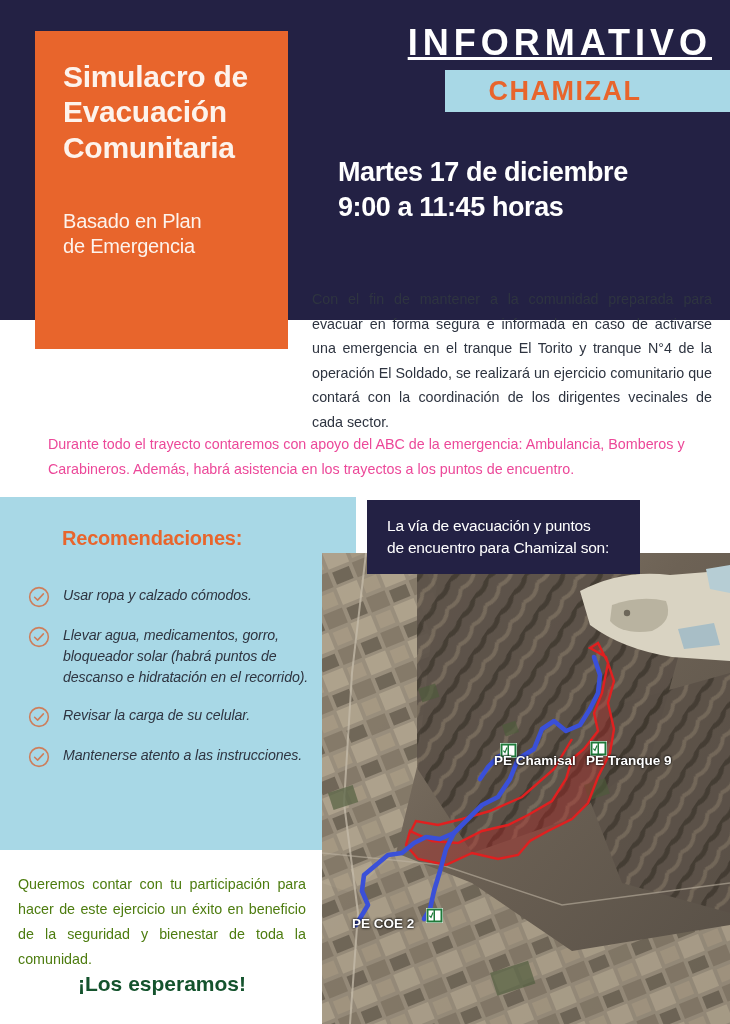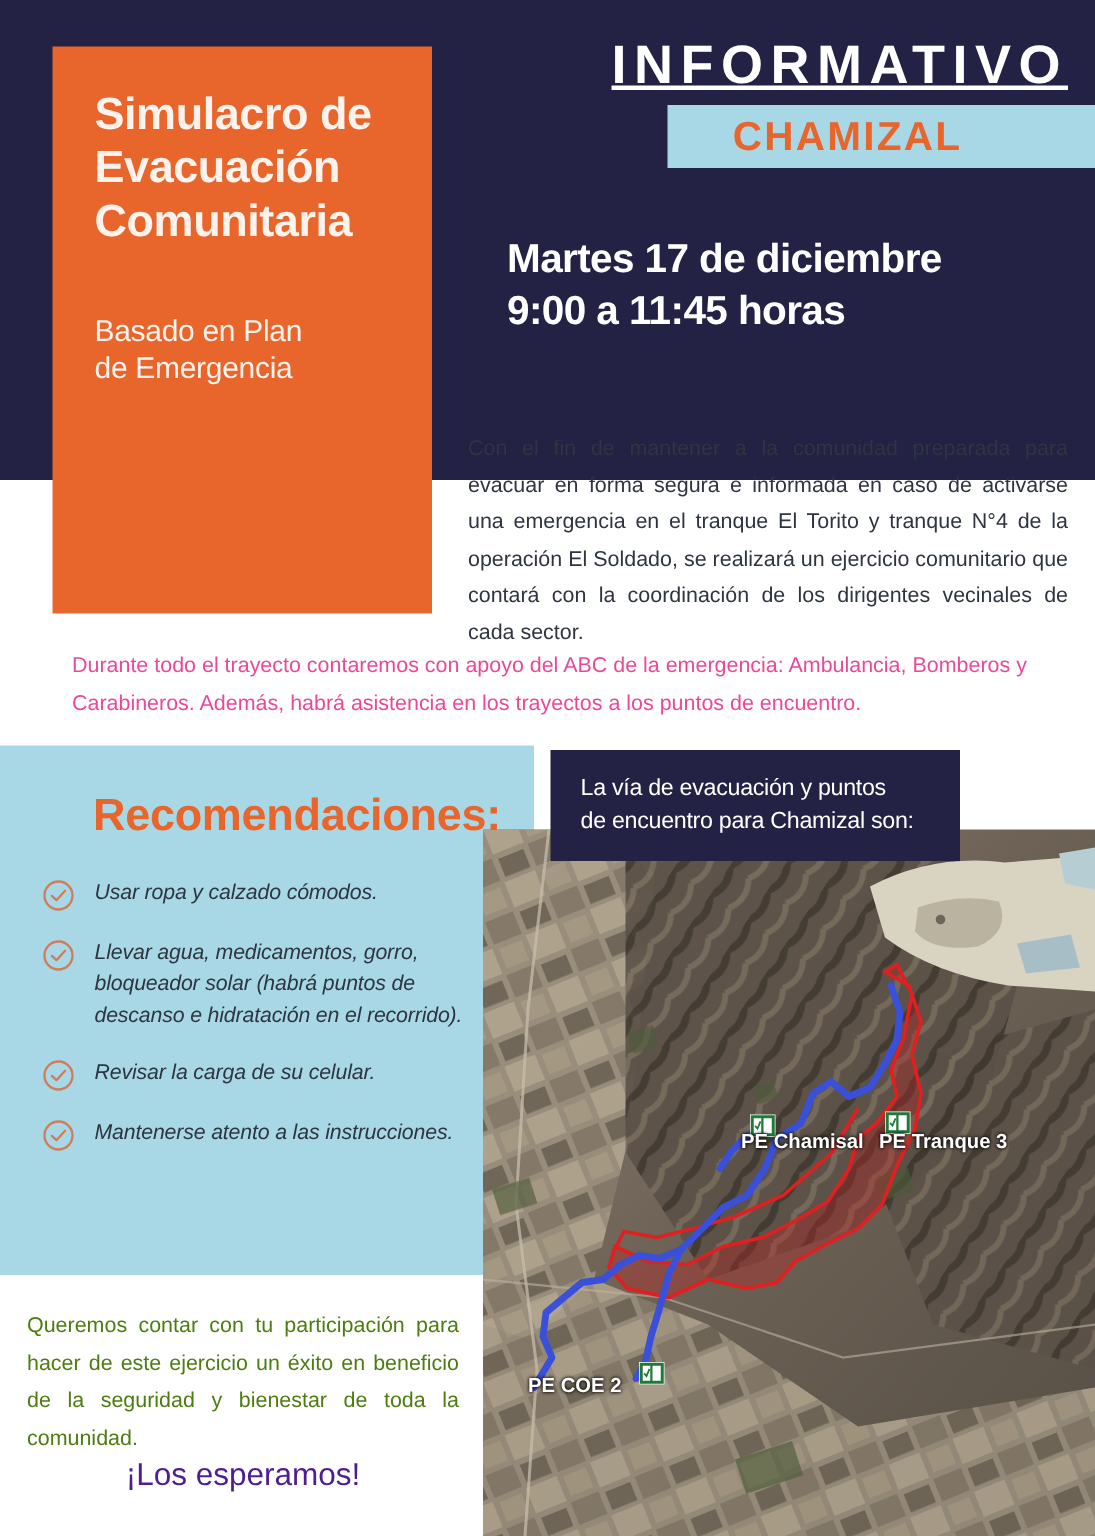--- a/index.html
+++ b/index.html
@@ -15,21 +15,21 @@
   #top-navy{
     position:absolute; left:0; top:0; width:730px; height:320px;
     background:#232144;
     
     clip-path: polygon(0 0, 730 0, 730 196, 282 296, 282 320, 108 320, 108 262, 0 262);
     -webkit-clip-path: polygon(0 0, 730 0, 730 196, 282 296, 282 320, 108 320, 108 262, 0 262);
   }
 
   
   #orange-panel{
-    position:absolute; left:35px; top:31px; width:253px; height:378px;
+    position:absolute; left:35px; top:31px; width:253px; height:318px;
     background:#E8652C;
     padding:28px 24px 0 28px;
   }
   #title-main{
     color:#FDF3EC; font-weight:bold; font-size:30px; line-height:1.18;
     letter-spacing:-0.3px;
   }
   #title-sub{
     color:#FDF3EC; font-weight:normal; font-size:20px; line-height:1.26;
     margin-top:44px; letter-spacing:-0.2px;
@@ -67,21 +67,21 @@
     color:#ec4899; font-size:14.3px; line-height:1.72;
   }
 
   
   #blue-panel{
     position:absolute; left:0; top:497px; width:356px; height:353px;
     background:#A8D8E6;
   }
   #reco-title{
     position:absolute; left:62px; top:527px;
-    color:#E8652C; font-weight:bold; font-size:30px; letter-spacing:-0.2px;
+    color:#E8652C; font-weight:bold; font-size:20px; letter-spacing:-0.2px;
   }
   #reco-list{
     position:absolute; left:28px; top:585px; width:308px;font-style:italic;
   }
   .reco-item{ display:flex; align-items:flex-start; margin-bottom:17px; }
   .check-icon{ flex:0 0 auto; width:22px; height:22px; margin-right:13px; margin-top:1px; }
   .reco-text{
     color:#2E3440; font-size:14.2px; line-height:1.48; letter-spacing:-0.1px;
   }
 
@@ -107,21 +107,21 @@
     letter-spacing:-0.2px;
   }
 
   
   #closing-para{
     position:absolute; left:18px; top:872px; width:288px;
     color:#4d7c0f; font-size:14.3px; line-height:1.74; text-align:justify;
   }
   #closing-cta{
     position:absolute; left:18px; top:972px; width:288px;
-    color:#4c1d95; font-weight:normal; font-size:21px; text-align:center;
+    color:#14532d; font-weight:bold; font-size:21px; text-align:center;
   }
 </style>
 </head>
 <body>
 
 <div id="top-navy"></div>
 
 <div id="informativo">INFORMATIVO</div>
 
 <div id="chamizal-bar">
@@ -271,21 +271,21 @@
   <span class="map-label" style="left:172px; top:200px;">PE Chamisal</span>
 
   <span class="pe-marker" style="left:268px; top:188px;">
     <svg viewBox="0 0 17 15" width="17" height="15">
       <rect x="0" y="0" width="17" height="15" fill="#1f7a3a" stroke="#ffffff" stroke-width="1"></rect>
       <rect x="2.5" y="2.5" width="5" height="10" fill="#ffffff"></rect>
       <rect x="9" y="2.5" width="5.5" height="10" fill="#ffffff"></rect>
       <path d="M3.4 7.6 L5 9.4 L7 4.6" stroke="#1f7a3a" stroke-width="1.2" fill="none"></path>
     </svg>
   </span>
-  <span class="map-label" style="left:264px; top:200px;">PE Tranque 3</span>
+  <span class="map-label" style="left:264px; top:200px;">PE Tranque 9</span>
 
   <span class="pe-marker" style="left:104px; top:355px;">
     <svg viewBox="0 0 17 15" width="17" height="15">
       <rect x="0" y="0" width="17" height="15" fill="#1f7a3a" stroke="#ffffff" stroke-width="1"></rect>
       <rect x="2.5" y="2.5" width="5" height="10" fill="#ffffff"></rect>
       <rect x="9" y="2.5" width="5.5" height="10" fill="#ffffff"></rect>
       <path d="M3.4 7.6 L5 9.4 L7 4.6" stroke="#1f7a3a" stroke-width="1.2" fill="none"></path>
     </svg>
   </span>
   <span class="map-label" style="left:30px; top:363px;">PE COE 2</span>

